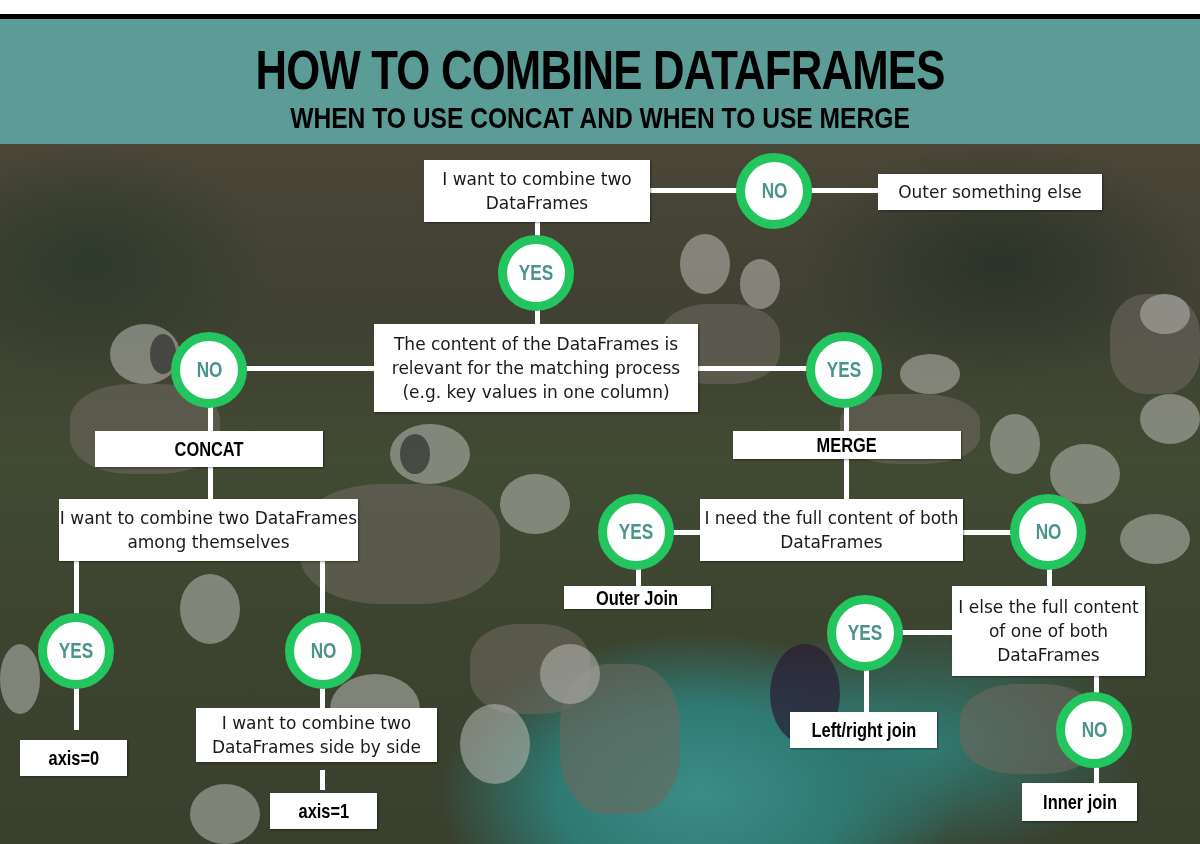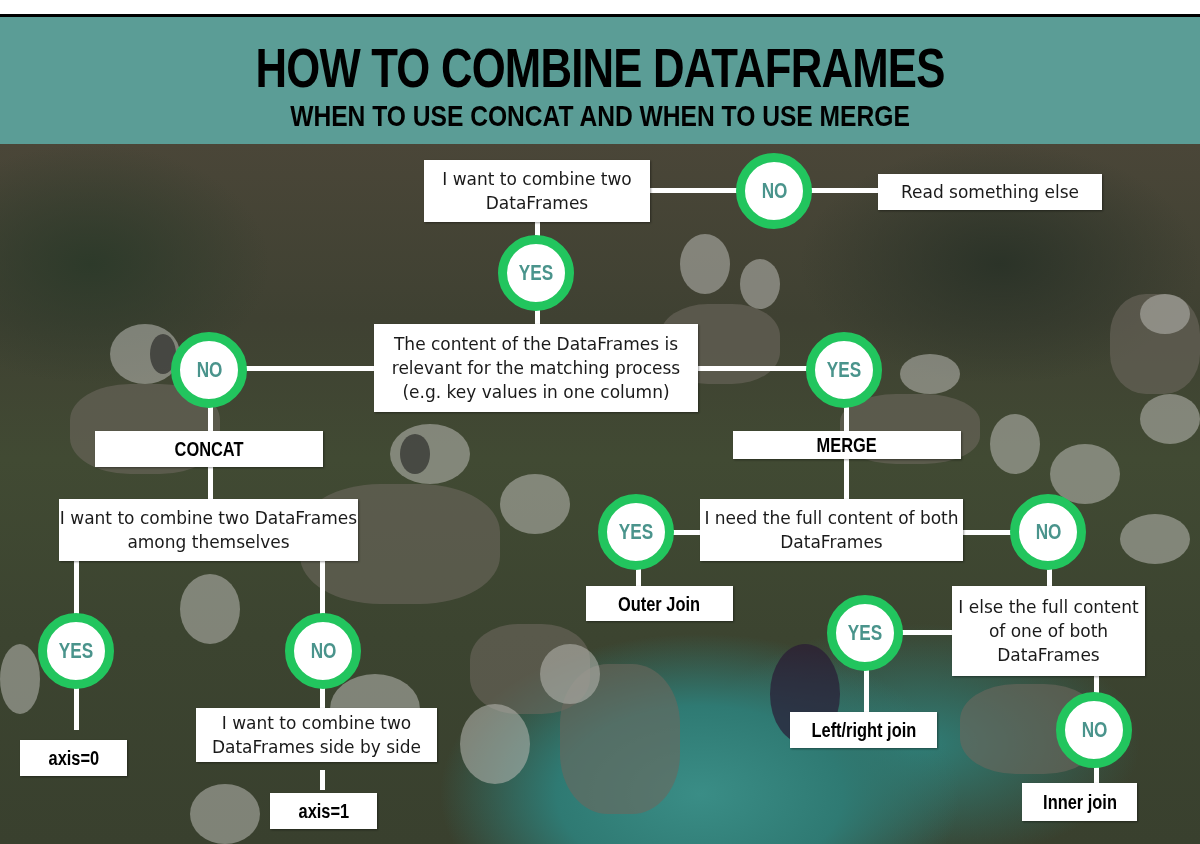--- a/index.html
+++ b/index.html
@@ -1,17 +1,17 @@
 <!DOCTYPE html>
 <html><head>
 <meta charset="utf-8">
 <style>
   html, body { margin: 0; padding: 0; }
   body { width: 1200px; height: 844px; position: relative; overflow: hidden; background: #ffffff; font-family: "DejaVu Sans", sans-serif; }
-  .header { position: absolute; left: 0; top: 14px; width: 1200px; height: 130px; background: #5b9d96; border-top: 3px solid #000000; }
+  .header { position: absolute; left: 0; top: 14px; width: 1200px; height: 130px; background: #5b9d96; border-top: 5px solid #000000; }
   .title { position: absolute; left: 0; width: 1200px; text-align: center; color: #000; font-family: "Liberation Sans", sans-serif; font-weight: bold; transform-origin: center; }
   .title.main { top: 18px; font-size: 56px; letter-spacing: -1px; transform: scaleX(0.78); }
   .title.sub { top: 82px; font-size: 30px; transform: scaleX(0.82); }
 
   .bg { position: absolute; left: 0; top: 144px; width: 1200px; height: 700px; overflow: hidden;
         background:
           radial-gradient(ellipse 260px 160px at 700px 650px, #3a8d86 0%, #2f7a73 55%, rgba(47,122,115,0) 100%),
           radial-gradient(ellipse 220px 120px at 920px 600px, #2f7d76 0%, rgba(47,122,115,0) 100%),
           radial-gradient(ellipse 180px 120px at 90px 120px, #2d3a2a 0%, rgba(45,58,42,0) 100%),
           radial-gradient(ellipse 200px 120px at 1000px 120px, #2b3328 0%, rgba(43,51,40,0) 100%),
@@ -80,21 +80,21 @@
 <div class="line" style="left:636px;top:530px;width:5px;height:60px;"></div>
 <div class="line" style="left:1047px;top:530px;width:5px;height:60px;"></div>
 <div class="line" style="left:866px;top:630px;width:90px;height:5px;"></div>
 <div class="line" style="left:864px;top:630px;width:5px;height:85px;"></div>
 <div class="line" style="left:1094px;top:675px;width:5px;height:110px;"></div>
 
 <div class="box" style="left:424px;top:160px;width:226px;height:62px;">
     <span>I want to combine two DataFrames</span>
   </div>
 <div class="box" style="left:878px;top:174px;width:224px;height:36px;">
-    <span>Read something else</span>
+    <span>Outer something else</span>
   </div>
 <div class="box" style="left:374px;top:324px;width:324px;height:88px;">
     <span>The content of the DataFrames is relevant for the matching process (e.g. key values in one column)</span>
   </div>
 <div class="box bold" style="left:95px;top:431px;width:228px;height:36px;">
     <span>CONCAT</span>
   </div>
 <div class="box bold" style="left:733px;top:431px;width:228px;height:28px;justify-content:center;">
     <span>MERGE</span>
   </div>
@@ -106,21 +106,21 @@
   </div>
 <div class="box" style="left:196px;top:708px;width:241px;height:54px;">
     <span>I want to combine two DataFrames side by side</span>
   </div>
 <div class="box bold" style="left:270px;top:793px;width:107px;height:36px;">
     <span>axis=1</span>
   </div>
 <div class="box" style="left:700px;top:499px;width:187px;height:62px;width:263px;left:700px;">
     <span>I need the full content of both DataFrames</span>
   </div>
-<div class="box bold" style="left:586px;top:586px;width:147px;height:35px;">
+<div class="box bold" style="left:564px;top:586px;width:147px;height:23px;">
     <span>Outer Join</span>
   </div>
 <div class="box" style="left:952px;top:586px;width:193px;height:90px;">
     <span>I else the full content of one of both DataFrames</span>
   </div>
 <div class="box bold" style="left:790px;top:712px;width:147px;height:36px;">
     <span>Left/right join</span>
   </div>
 <div class="box bold" style="left:1022px;top:783px;width:115px;height:38px;">
     <span>Inner join</span>

